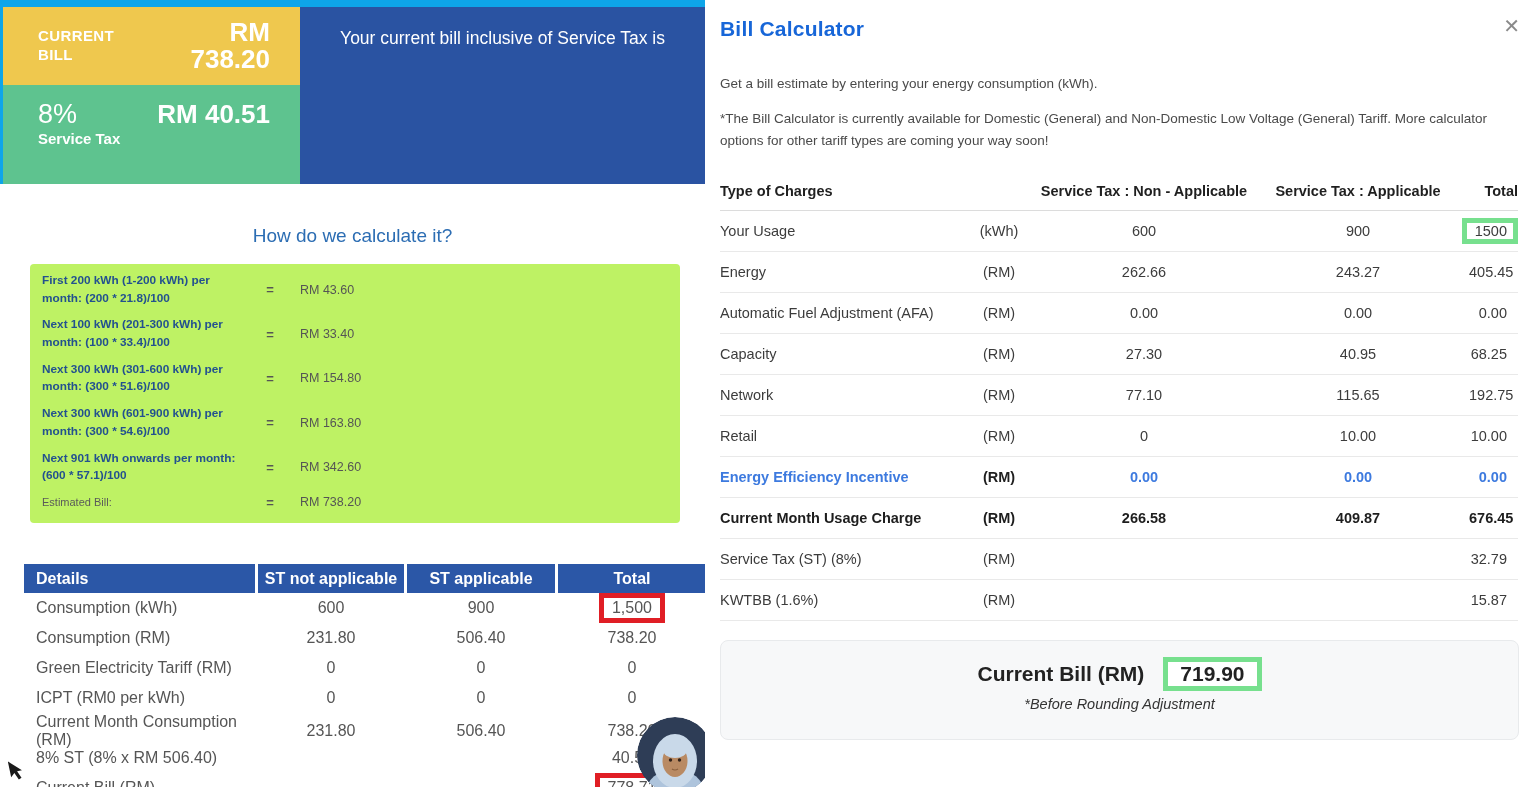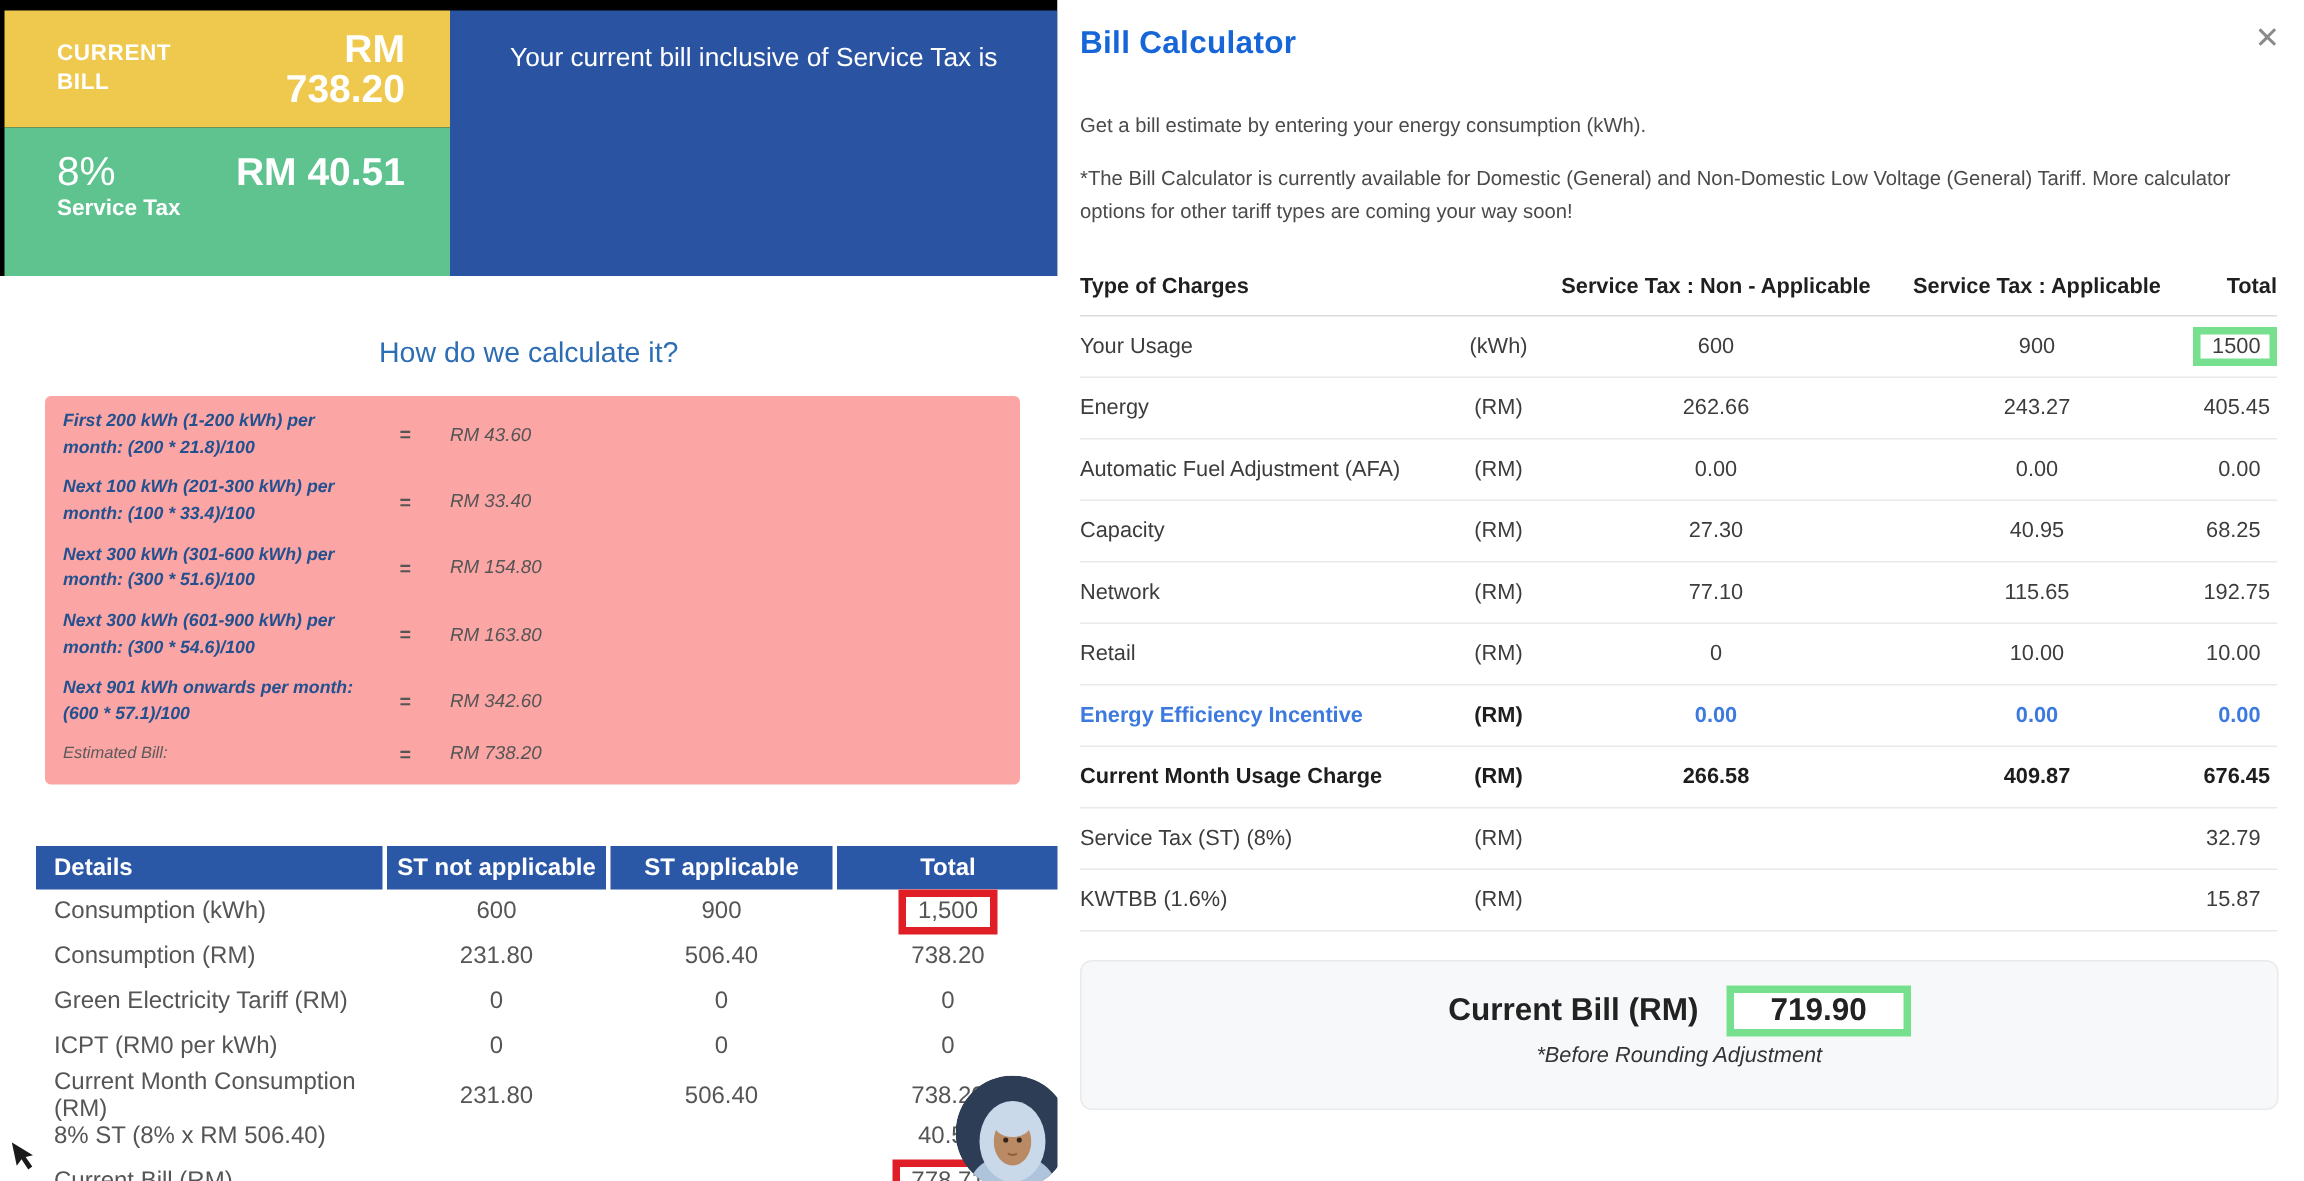--- a/index.html
+++ b/index.html
@@ -3,40 +3,40 @@
 <meta charset="utf-8">
 <style>
   * { margin:0; padding:0; box-sizing:border-box; }
   html,body { width:1536px; height:787px; overflow:hidden; background:#fff;
     font-family:"Liberation Sans", sans-serif; }
 
   
   .left-panel { position:absolute; left:0; top:0; width:705px; height:787px; background:#fff; }
 
   .banner-wrap { position:absolute; left:0; top:0; width:705px; height:184px;
-    background:#000000; padding:7px 0 0 3px; display:flex; }
+    background:#0ea5e9; padding:7px 0 0 3px; display:flex; }
   .banner-left { width:297px; display:flex; flex-direction:column; }
   .box-yellow { height:78px; background:#efc84e; color:#fff; display:flex;
     justify-content:space-between; padding:10px 30px 6px 35px; }
   .cb-label { font-size:15px; font-weight:bold; line-height:1.25; letter-spacing:.4px; margin-top:10px; }
   .cb-amount { text-align:right; font-weight:bold; font-size:26px; line-height:1.05; margin-top:2px; }
   .box-green { height:99px; background:#5ec38f; color:#fff; display:flex;
     justify-content:space-between; padding:14px 30px 0 35px; }
   .st-left .st-pct { font-size:27px; line-height:1.15; }
   .st-left .st-lab { font-size:15px; font-weight:bold; }
   .st-amount { font-weight:bold; font-size:26px; }
   .box-blue { flex:1; background:#2a53a2; color:#fff; position:relative; }
   .blue-caption { text-align:center; padding-top:21px; font-size:17.5px; }
   .blue-amount { position:absolute; right:45px; bottom:16px; font-size:37px; font-weight:bold; }
 
   .calc-title { position:absolute; top:225px; left:0; width:705px; text-align:center;
     color:#2c6db3; font-size:19px; }
 
-  .calc-panel { position:absolute; top:264px; left:30px; width:650px; background:#fca5a5;
-    border-radius:4px; padding:8px 0 4px 12px;font-style:italic; }
+  .calc-panel { position:absolute; top:264px; left:30px; width:650px; background:#bef264;
+    border-radius:4px; padding:8px 0 4px 12px; }
   .calc-row { display:flex; align-items:center; margin-bottom:9px; }
   .calc-label { width:198px; color:#23518f; font-weight:bold; font-size:11.8px; line-height:1.5; }
   .calc-eq { width:60px; text-align:center; color:#555; font-size:13px; font-weight:bold; }
   .calc-val { color:#555; font-size:12.5px; }
   .calc-row.row-plain .calc-label { color:#5a5a5a; font-weight:normal; font-size:11px; }
 
   .left-table { position:absolute; top:564px; left:24px; width:673px; font-size:16px; }
   .lt-head { display:grid; grid-template-columns:231px 146px 148px 148px; column-gap:3px; }
   .lt-head > div { background:#2b57a7; color:#fff; font-weight:bold; height:29px;
     display:flex; align-items:center; justify-content:center; }
@@ -77,21 +77,21 @@
   .rt-row .cell-total span.hl-green { border-color:#77e08e; background:#fff; }
   .rt-row.row-blue .c-label, .rt-row.row-blue .c-na, .rt-row.row-blue .c-app,
   .rt-row.row-blue .cell-total { color:#3d7adf; font-weight:bold; }
   .rt-row.row-blue .c-unit { color:#1f1f1f; font-weight:bold; }
   .rt-row.row-bold { font-weight:bold; color:#1d1d1d; }
 
   .summary-panel { margin-top:19px; width:799px; background:#f7f8f9;
     border:1px solid #e8eaec; border-radius:8px; text-align:center; padding-top:16px; height:100px; }
   .summary-line { font-size:21px; font-weight:bold; color:#222; }
   .summary-amount { display:inline-block; border:5px solid #77e08e; background:#fff;
-    padding:0 24px; margin-left:19px; }
+    padding:0 12px; margin-left:19px; }
   .summary-note { margin-top:5px; font-style:italic; font-size:14.5px; color:#333; }
 </style>
 </head>
 <body>
 
 <div class="left-panel">
 
   <div class="banner-wrap">
     <div class="banner-left">
       <div class="box-yellow">

